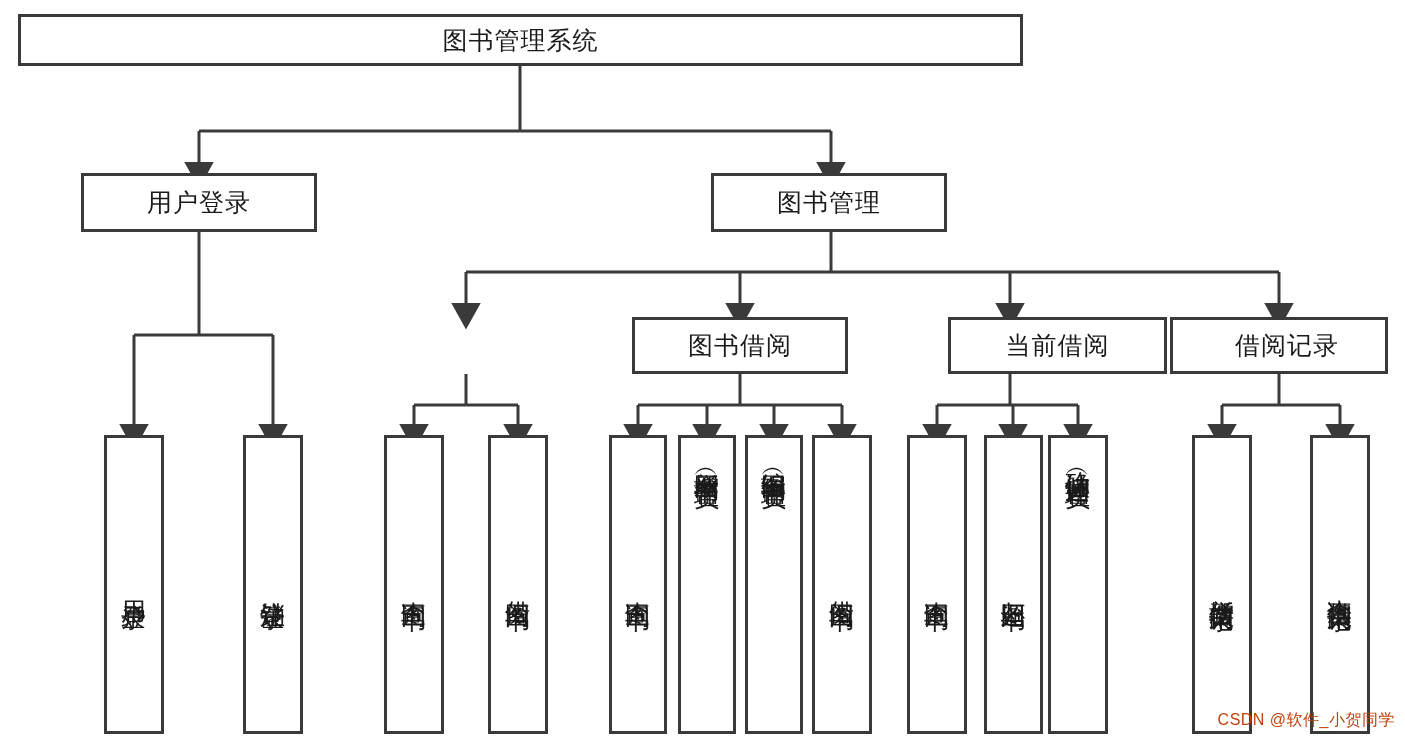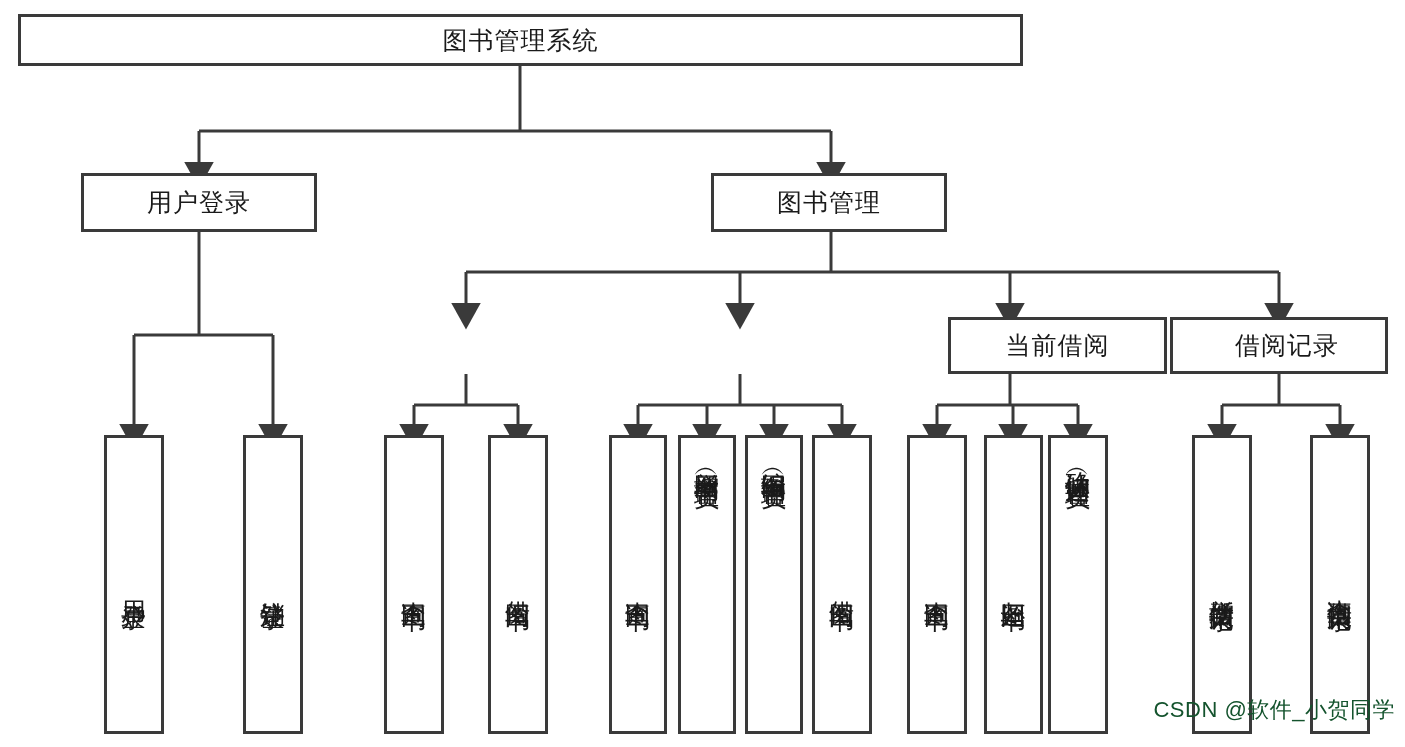--- a/index.html
+++ b/index.html
@@ -61,23 +61,23 @@
     stroke: #3a3a3a;
     stroke-width: 3;
     fill: none;
   }
   .arrowhead {
     fill: #3a3a3a;
   }
   .watermark {
     position: absolute;
     right: 10px;
-    bottom: 22px;
-    font-size: 22px;
-    color: #14532d;
+    bottom: 16px;
+    font-size: 16px;
+    color: #c2410c;
     white-space: nowrap;
     letter-spacing: 0.5px;
   }
 </style>
 </head>
 <body>
 
 <div id="diagram-root">
 
   <svg class="connectors" viewBox="0 0 1405 747">
@@ -134,20 +134,23 @@
     <span>图书管理系统</span>
   </div>
 
   <div class="node-box horiz" style="left:81px; top:173px; width:236px; height:59px;">
     <span>用户登录</span>
   </div>
   <div class="node-box horiz" style="left:711px; top:173px; width:236px; height:59px;">
     <span>图书管理</span>
   </div>
 
+  <div class="node-box horiz" style="left:632px; top:317px; width:216px; height:57px;">
+    <span>图书借阅</span>
+  </div>
   <div class="node-box horiz" style="left:901px; top:317px; width:219px; height:57px;margin-left:47px;">
     <span>当前借阅</span>
   </div>
   <div class="node-box horiz" style="left:1170px; top:317px; width:218px; height:57px;padding-left:16px;">
     <span>借阅记录</span>
   </div>
 
   <div class="node-box vert centered" style="left:104px; top:435px; width:60px; height:299px;">
     <span class="vert-label">用户登录</span>
   </div>

